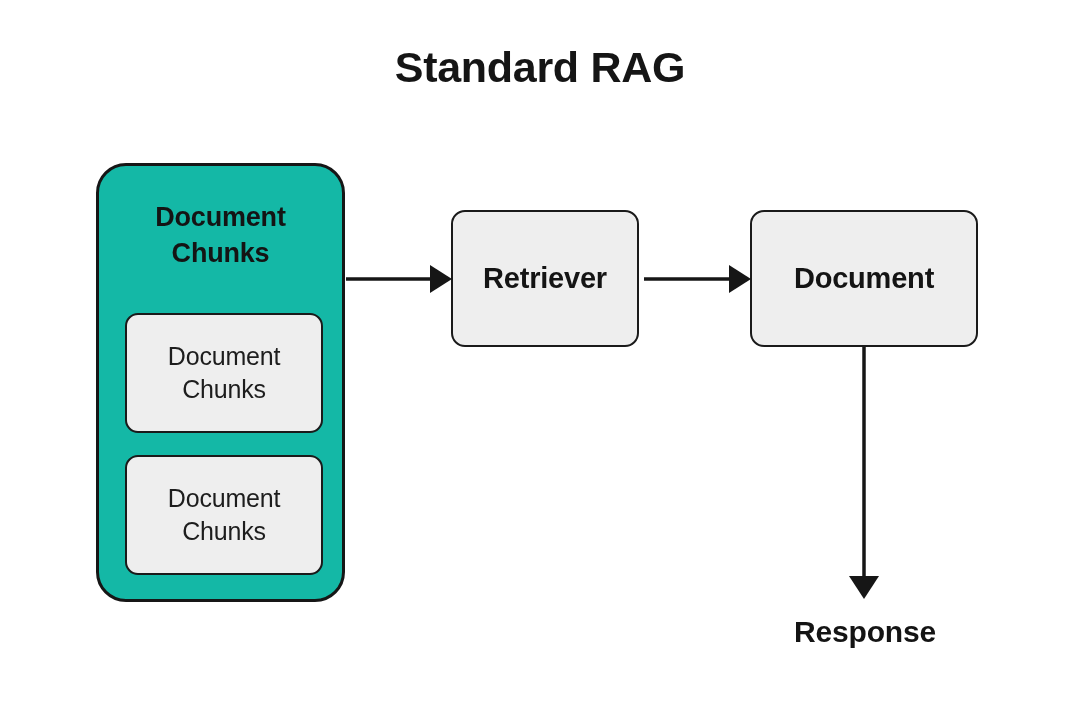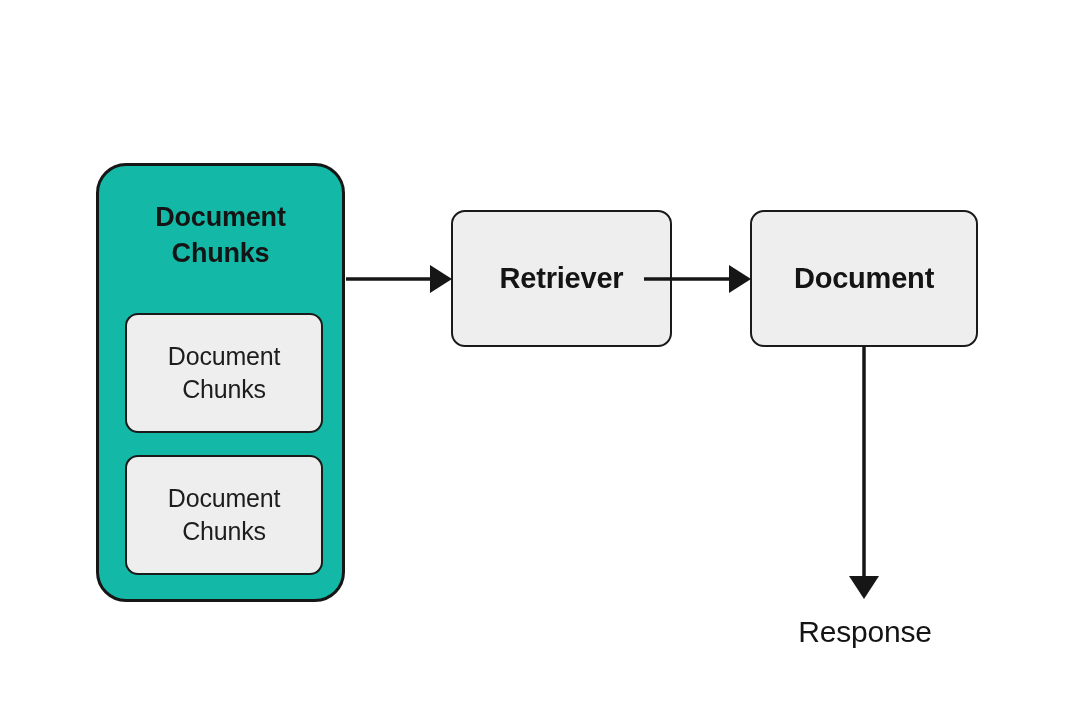--- a/index.html
+++ b/index.html
@@ -89,57 +89,58 @@
     top: 210px;
     height: 137px;
     box-sizing: border-box;
     background: #eeeeee;
     border: 2.5px solid #1a1a1a;
     border-radius: 14px;
     display: flex;
     align-items: center;
     justify-content: center;
   }
-  #retriever-box { left: 451px; width: 221px; }
+  #retriever-box { left: 451px; width: 188px; }
   #generator-box { left: 750px; width: 228px; }
   .stage-label {
     font-size: 29px;
     font-weight: bold;
     color: #141414;
     letter-spacing: -0.2px;
   }
 
   
   #response-label {
     position: absolute;
     left: 740px;
     top: 615px;
     width: 250px;
     text-align: center;
     font-size: 30px;
-    font-weight: normal;
+    font-weight: bold;
     color: #141414;
     letter-spacing: -0.2px;
   }
 
   
   #arrow-layer {
     position: absolute;
     left: 0;
     top: 0;
     width: 1080px;
     height: 720px;
     pointer-events: none;
   }
 </style>
 </head>
 <body>
 
 <div id="canvas">
 
+  <div id="diagram-title">Standard RAG</div>
 
   <div id="doc-container">
     <div id="doc-container-title">
       <div>Document</div>
       <div>Chunks</div>
     </div>
 
     <div class="chunk-box" id="chunk-box-1">
       <div class="chunk-label">
         <div>Document</div>

